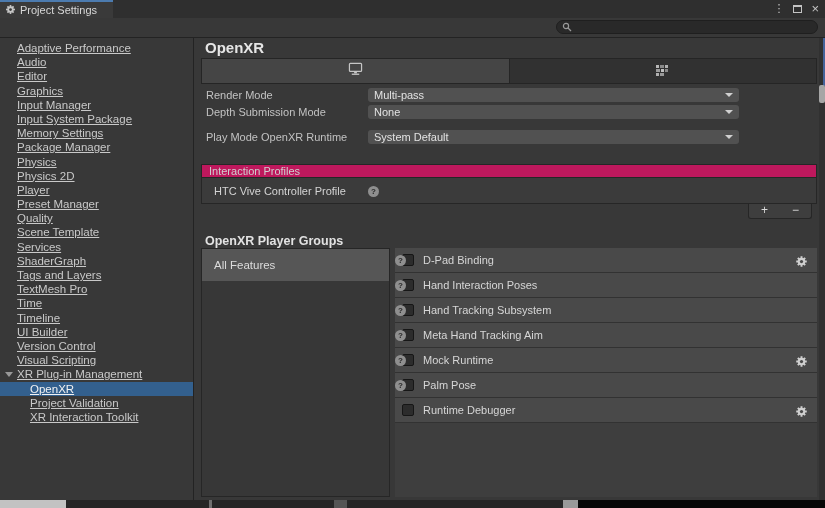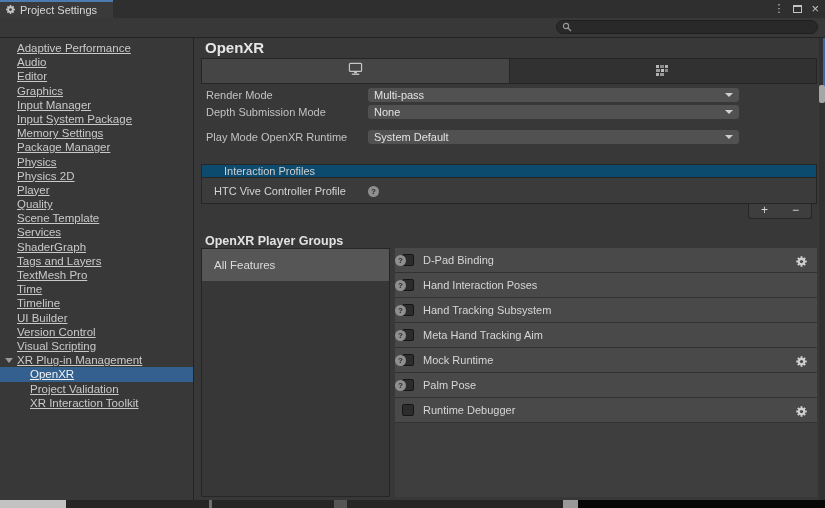--- a/index.html
+++ b/index.html
@@ -43,22 +43,22 @@
   .settings { position:absolute; left:0; top:50px; width:625px; }
   .setting-row { position:relative; height:14px; margin-bottom:3px; }
   .setting-row:nth-of-type(3) { margin-top:11px; }
   .setting-label { position:absolute; left:12px; top:1px; font-size:11px; color:#c2c2c2; }
   .dropdown { position:absolute; left:162px; top:0; width:371px; height:14px; background:#515151;
               border-radius:3px; font-size:11px; color:#e2e2e2; line-height:14px; padding-left:6px;margin-left:12px; }
   .dd-arrow { position:absolute; right:6px; top:5px; width:0; height:0;
               border-left:4px solid transparent; border-right:4px solid transparent; border-top:4px solid #d0d0d0; }
 
   .ip { position:absolute; left:7px; top:126px; width:616px; }
-  .ip-header { height:14px; background:#0c4a6e; border:1px solid #262626; font-size:11px; color:#cfcfcf;
-               line-height:12px; padding-left:22px; }
+  .ip-header { height:14px; background:#be185d; border:1px solid #262626; font-size:11px; color:#cfcfcf;
+               line-height:12px; padding-left:7px; }
   .ip-body { height:26px; background:#3b3b3b; border-left:1px solid #262626; border-right:1px solid #262626;
              border-bottom:1px solid #262626; }
   .ip-row { display:flex; align-items:center; height:26px; padding-left:12px; font-size:11px; color:#d4d4d4; gap:22px; }
   .ip-footer { position:relative; height:15px; }
   .pm-box { position:absolute; right:5px; top:0; width:64px; height:15px; background:#3e3e3e;
             border:1px solid #262626; border-top:none; border-radius:0 0 3px 3px; display:flex; }
   .pm-btn { flex:1; text-align:center; font-size:12px; line-height:13px; color:#d8d8d8; cursor:default; }
 
   .fg-heading { position:absolute; left:11px; top:196px; font-size:12.5px; font-weight:bold; color:#e2e2e2; }
   .fg-groups { position:absolute; left:7px; top:210px; width:189px; height:249px; background:#373737; border:1px solid #262626; }
@@ -175,20 +175,24 @@
       <div class="side-item">
         
         <span>Physics 2D</span>
       </div>
 
       <div class="side-item">
         
         <span>Player</span>
       </div>
 
+      <div class="side-item">
+        
+        <span>Preset Manager</span>
+      </div>
 
       <div class="side-item">
         
         <span>Quality</span>
       </div>
 
       <div class="side-item">
         
         <span>Scene Template</span>
       </div>

